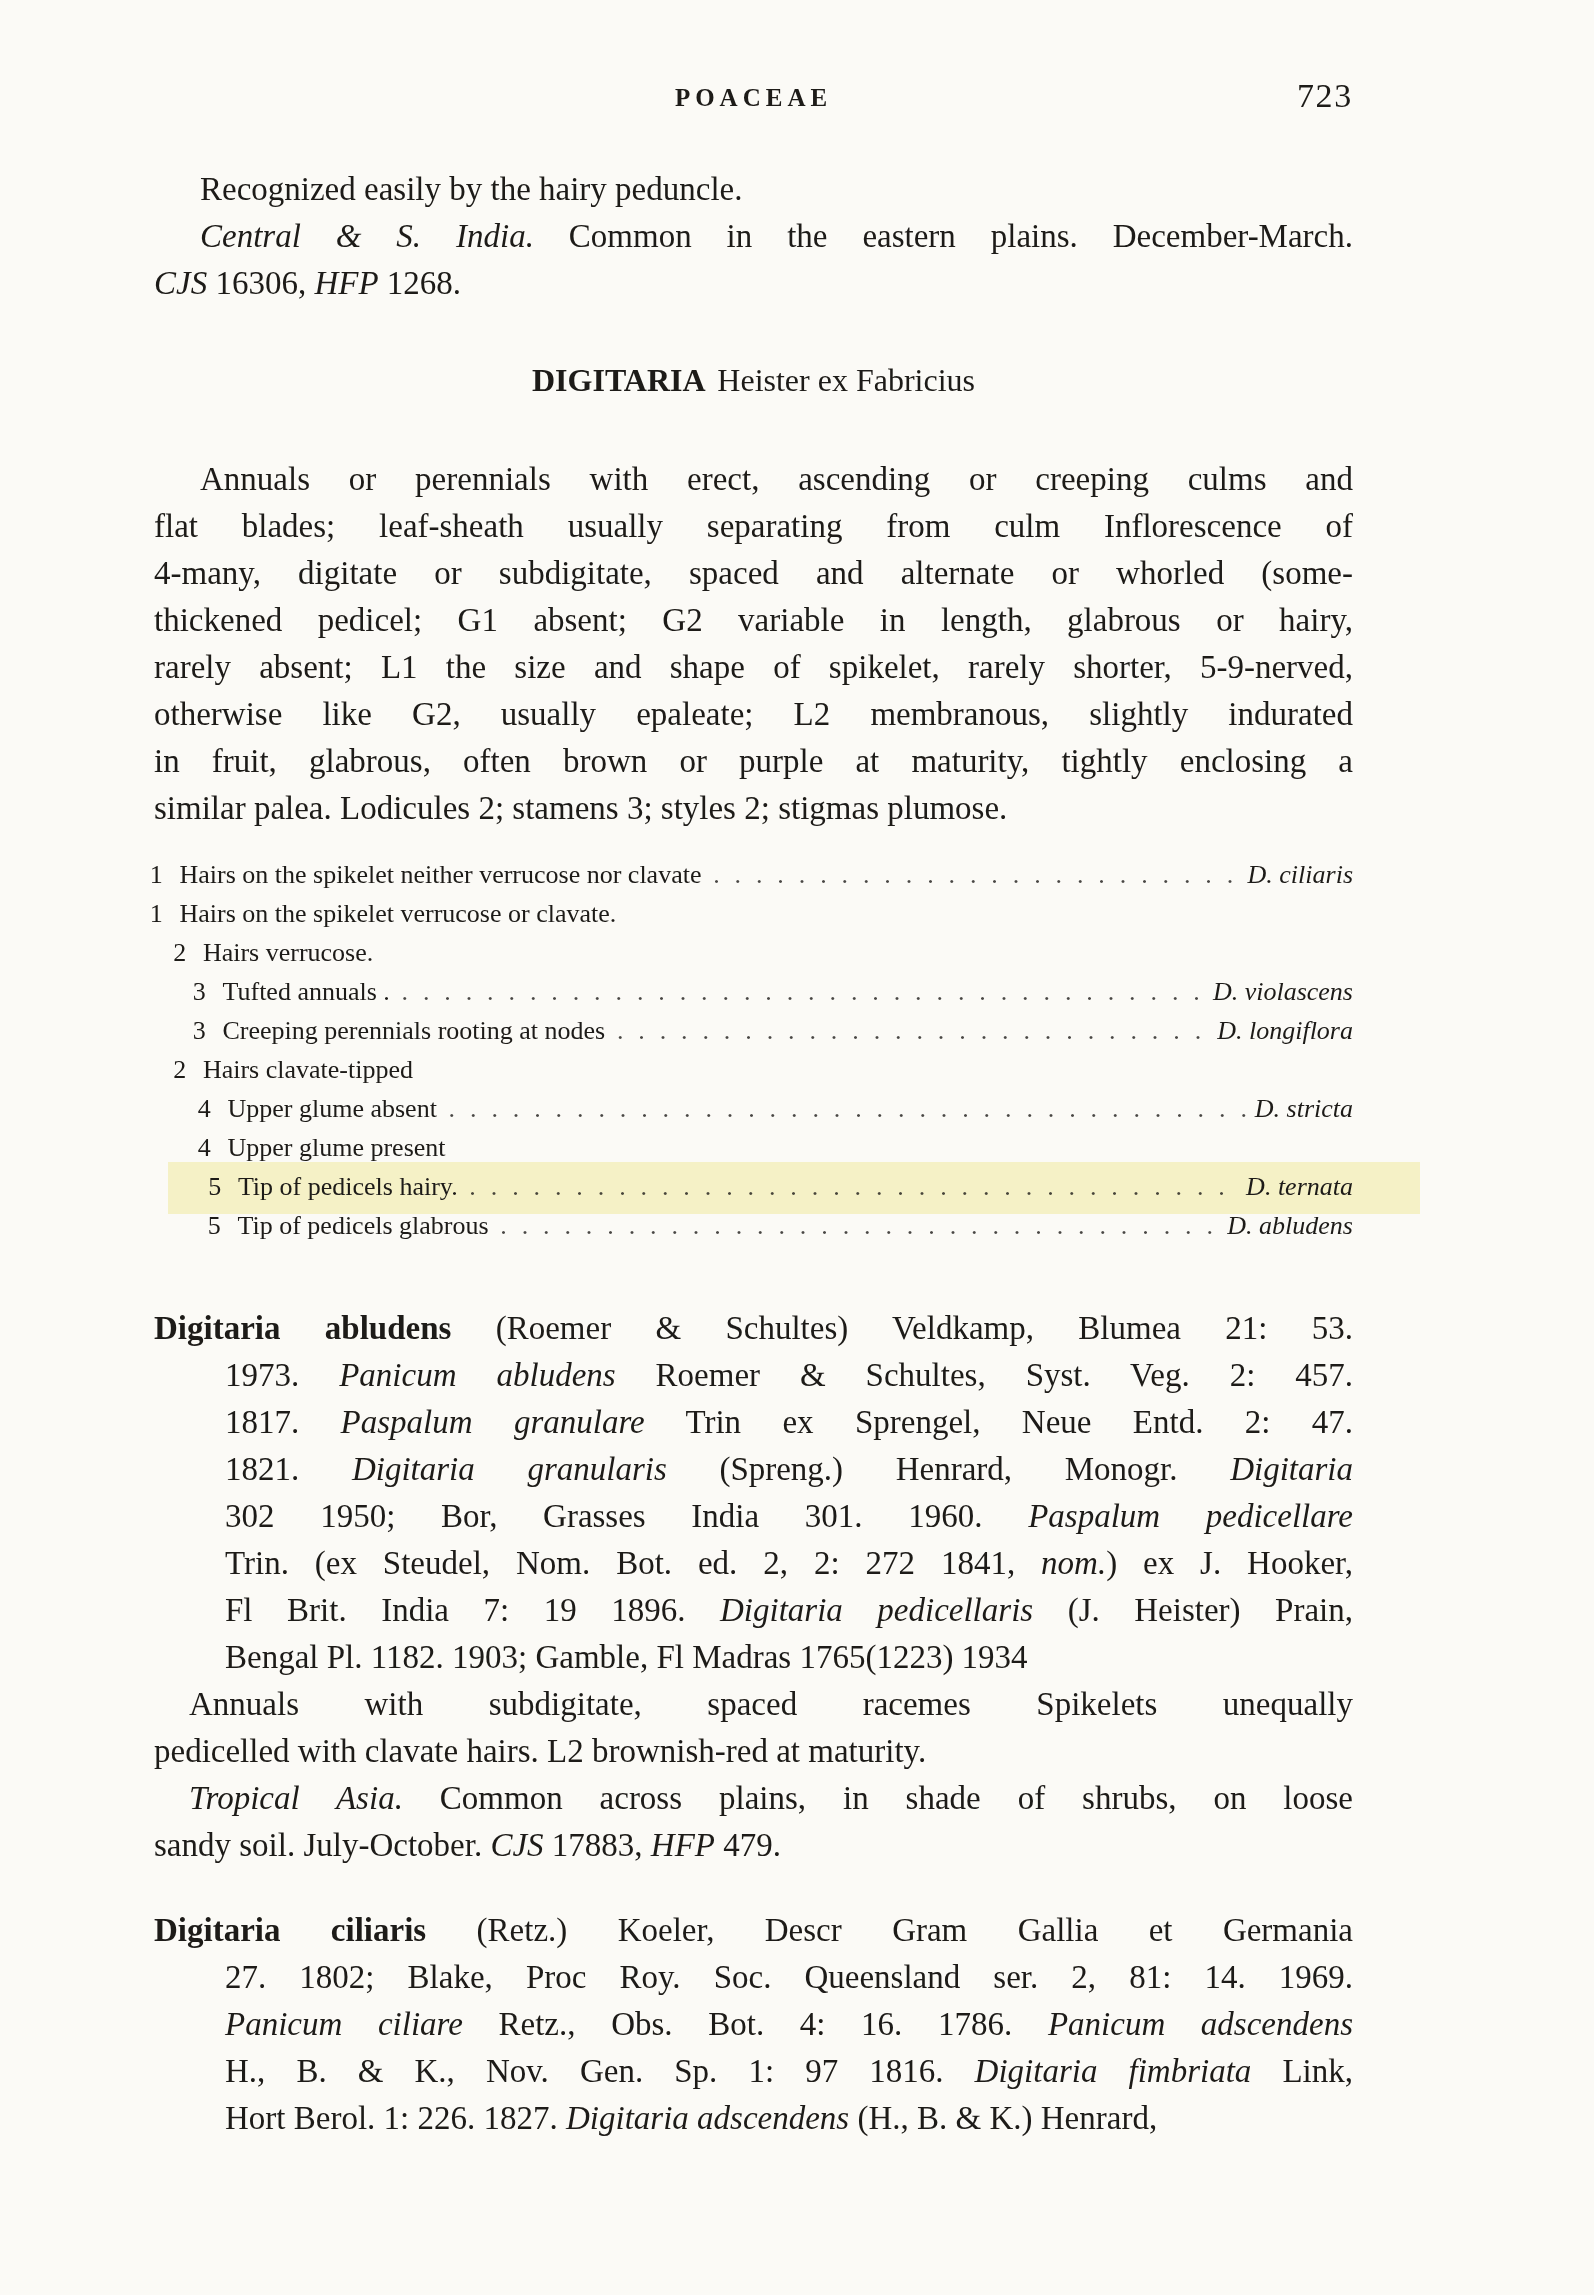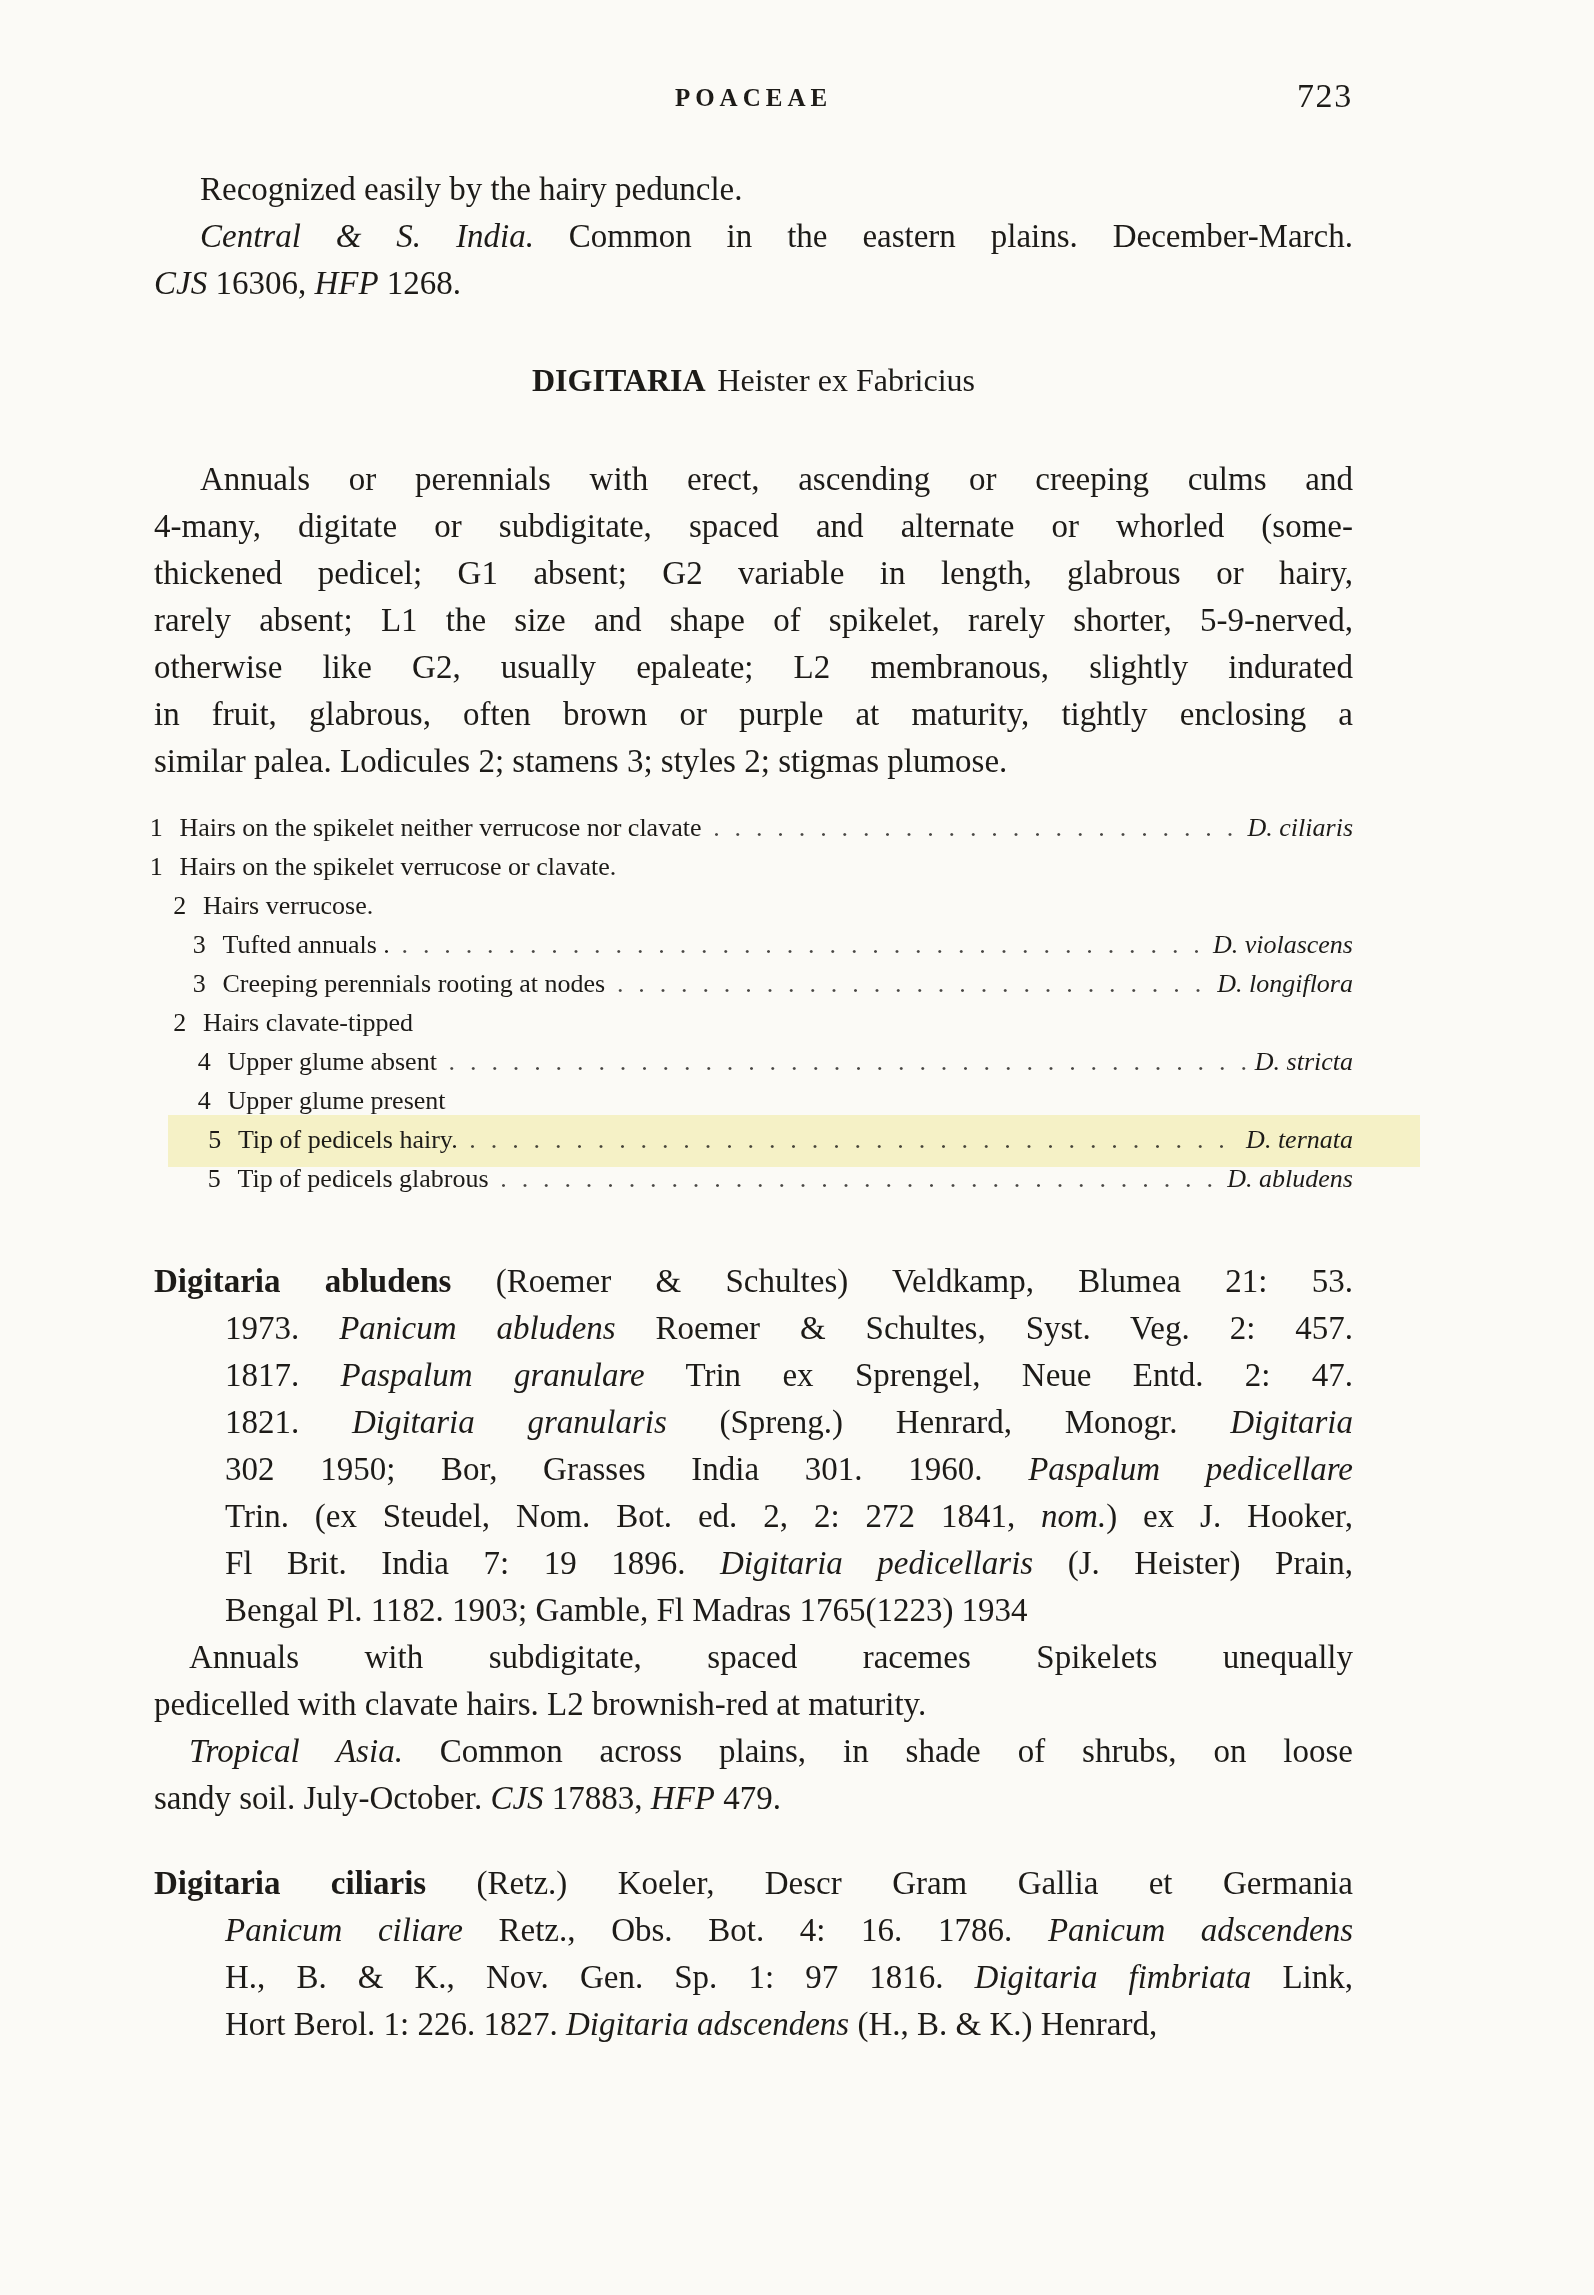--- a/index.html
+++ b/index.html
@@ -59,20 +59,21 @@
       <div class="line ind j"><span class="it">Central &amp; S. India.</span><span> Common in the eastern plains. December-March.</span></div>
       <div class="line"><span class="it">CJS</span><span> 16306, </span><span class="it">HFP</span><span> 1268.</span></div>
     </div>
 
   <div class="genus-head line">
     <span class="bd">DIGITARIA</span><span class="auth">Heister ex Fabricius</span>
   </div>
 
   <div class="desc">
       <div class="line ind j"><span>Annuals or perennials with erect, ascending or creeping culms and</span></div>
+      <div class="line j"><span>flat blades; leaf-sheath usually separating from culm Inflorescence of</span></div>
       <div class="line j"><span>4-many, digitate or subdigitate, spaced and alternate or whorled (some-</span></div>
       <div class="line j"><span>thickened pedicel; G1 absent; G2 variable in length, glabrous or hairy,</span></div>
       <div class="line j"><span>rarely absent; L1 the size and shape of spikelet, rarely shorter, 5-9-nerved,</span></div>
       <div class="line j"><span>otherwise like G2, usually epaleate; L2 membranous, slightly indurated</span></div>
       <div class="line j"><span>in fruit, glabrous, often brown or purple at maturity, tightly enclosing a</span></div>
       <div class="line"><span>similar palea. Lodicules 2; stamens 3; styles 2; stigmas plumose.</span></div>
     </div>
 
   <div class="key">
       <div class="key-row kl1">
@@ -139,19 +140,20 @@
       <div class="line cont j"><span>Fl Brit. India 7: 19 1896. </span><span class="it">Digitaria pedicellaris</span><span> (J. Heister) Prain,</span></div>
       <div class="line cont"><span>Bengal Pl. 1182. 1903; Gamble, Fl Madras 1765(1223) 1934</span></div>
       <div class="line ind2 j"><span>Annuals with subdigitate, spaced racemes Spikelets unequally</span></div>
       <div class="line"><span>pedicelled with clavate hairs. L2 brownish-red at maturity.</span></div>
       <div class="line ind2 j"><span class="it">Tropical Asia.</span><span> Common across plains, in shade of shrubs, on loose</span></div>
       <div class="line"><span>sandy soil. July-October. </span><span class="it">CJS</span><span> 17883, </span><span class="it">HFP</span><span> 479.</span></div>
     </div>
 
   <div class="entry e2">
       <div class="line j"><span class="bd">Digitaria ciliaris</span><span> (Retz.) Koeler, Descr Gram Gallia et Germania</span></div>
+      <div class="line cont j"><span>27. 1802; Blake, Proc Roy. Soc. Queensland ser. 2, 81: 14. 1969.</span></div>
       <div class="line cont j"><span class="it">Panicum ciliare</span><span> Retz., Obs. Bot. 4: 16. 1786. </span><span class="it">Panicum adscendens</span></div>
       <div class="line cont j"><span>H., B. &amp; K., Nov. Gen. Sp. 1: 97 1816. </span><span class="it">Digitaria fimbriata</span><span> Link,</span></div>
       <div class="line cont"><span>Hort Berol. 1: 226. 1827. </span><span class="it">Digitaria adscendens</span><span> (H., B. &amp; K.) Henrard,</span></div>
     </div>
 
 </div>
 
 
 </body></html>

